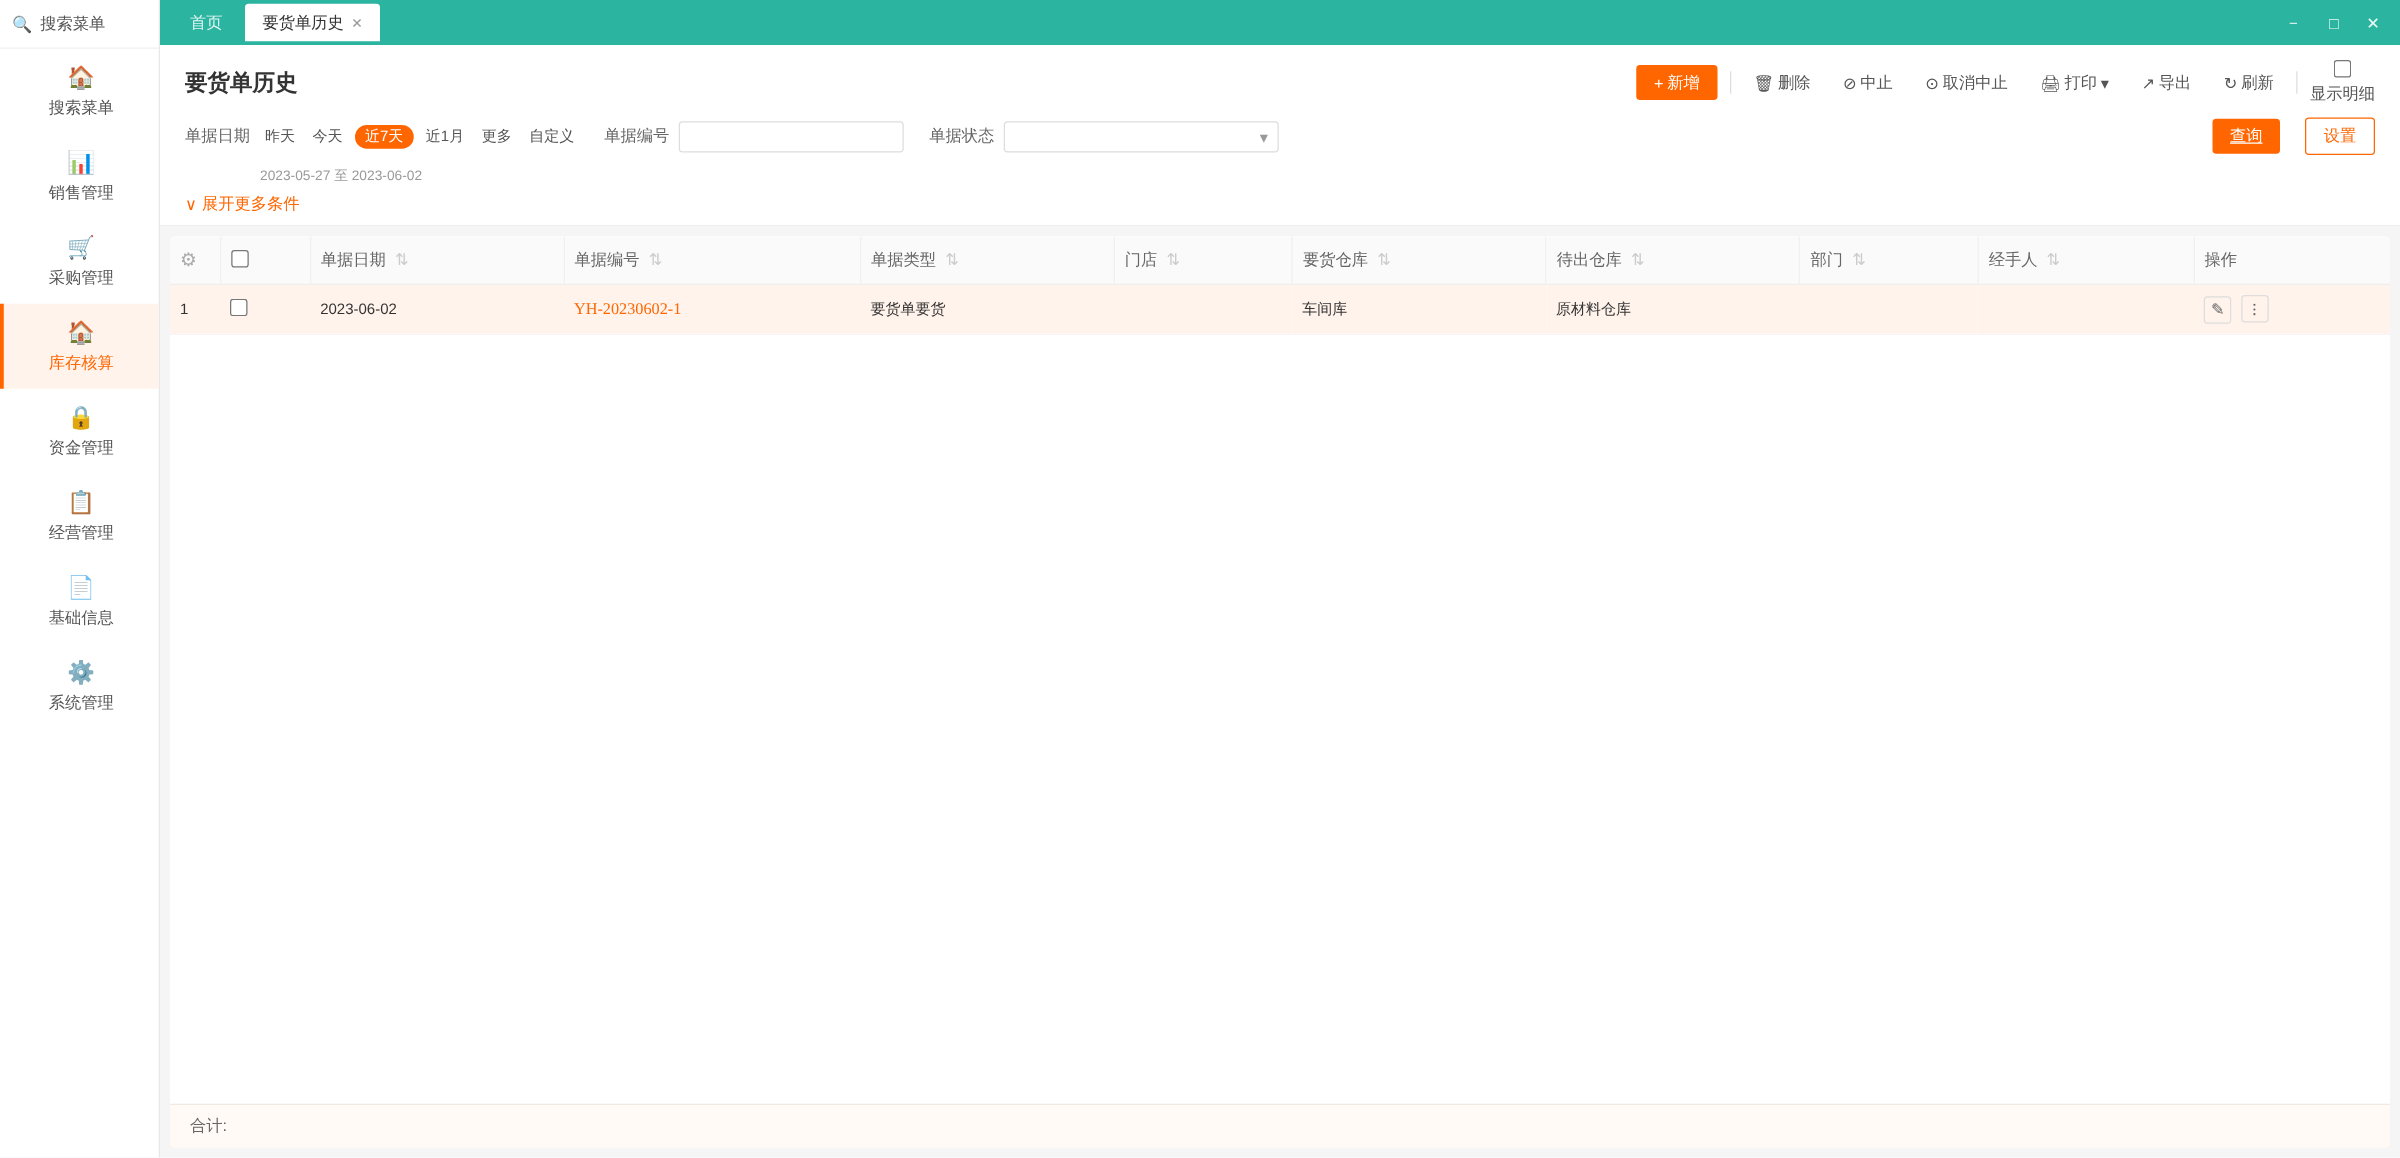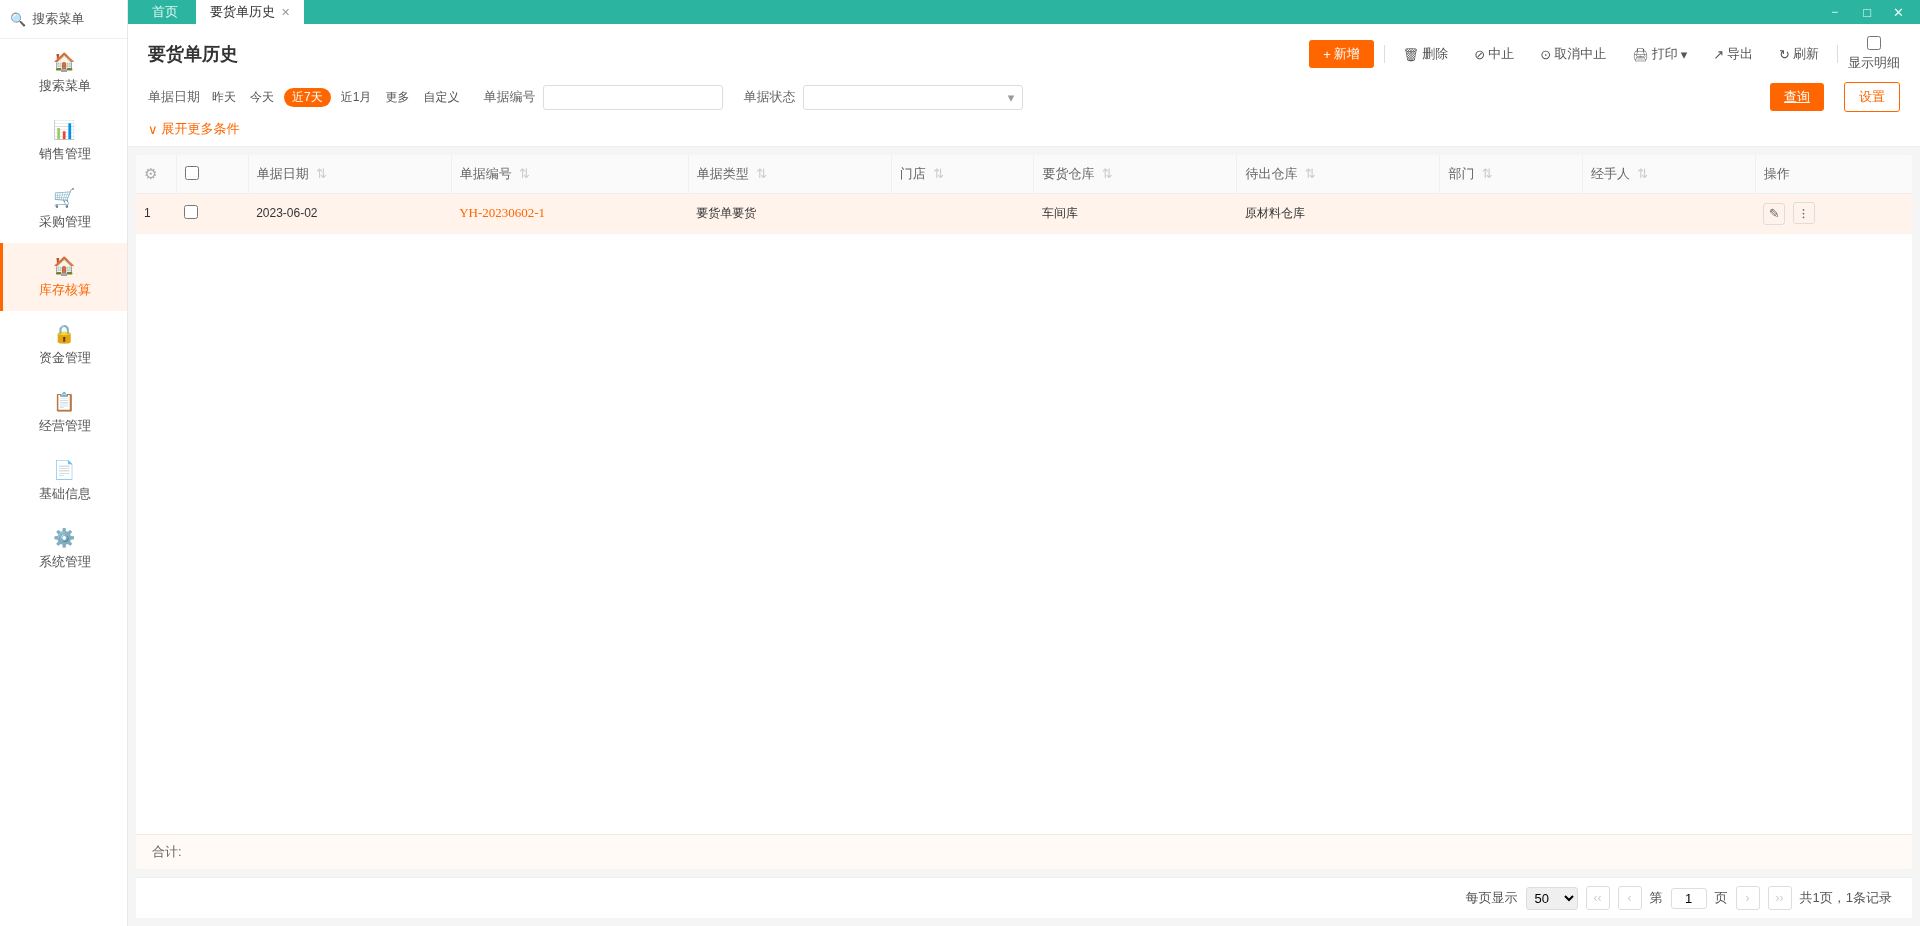--- a/index.html
+++ b/index.html
@@ -46,21 +46,21 @@
       display: flex;
       flex-direction: column;
       overflow: hidden;
     }
 
     
     .tab-bar {
       background: #2bb5a0;
       display: flex;
       align-items: center;
-      height: 24px;
+      height: 36px;
       padding: 0 10px;
       gap: 4px;
       flex-shrink: 0;
     }
     .tab-item {
       padding: 6px 14px;
       color: rgba(255,255,255,0.85);
       cursor: pointer;
       border-radius: 3px 3px 0 0;
       font-size: 13px;
@@ -475,20 +475,23 @@
               <span>▾</span>
             </div>
           </div>
 
           <button class="toolbar-btn primary" style="margin-left: auto; text-decoration: underline;">
             <span>查询</span>
           </button>
           <button class="toolbar-btn secondary">
             <span>设置</span>
           </button>
+        </div>
+        <div style="margin-top:4px;">
+          <span style="color:#999; font-size:11px; margin-left: 60px;">2023-05-27 至 2023-06-02</span>
         </div>
         <div style="text-align:center; margin-top:6px;">
           <span class="expand-btn">
             <span>∨</span>
             <span>展开更多条件</span>
           </span>
         </div>
       </div>
     </div>
 
@@ -555,30 +558,14 @@
             </tr>
           </tbody>
         </table>
       </div>
 
       <div class="table-footer">
         <span>合计:</span>
       </div>
     </div>
 
-    <div class="pagination-bar">
-      <span>每页显示</span>
-      <select class="pg-select">
-        <option>20</option>
-        <option selected="">50</option>
-        <option>100</option>
-      </select>
-      <span class="pg-btn disabled">‹‹</span>
-      <span class="pg-btn disabled">‹</span>
-      <span>第</span>
-      <input class="pg-input" type="text" value="1" style="">
-      <span>页</span>
-      <span class="pg-btn disabled">›</span>
-      <span class="pg-btn disabled">››</span>
-      <span>共1页，1条记录</span>
-    </div>
   </div>
 </div>
 
 </body></html>

